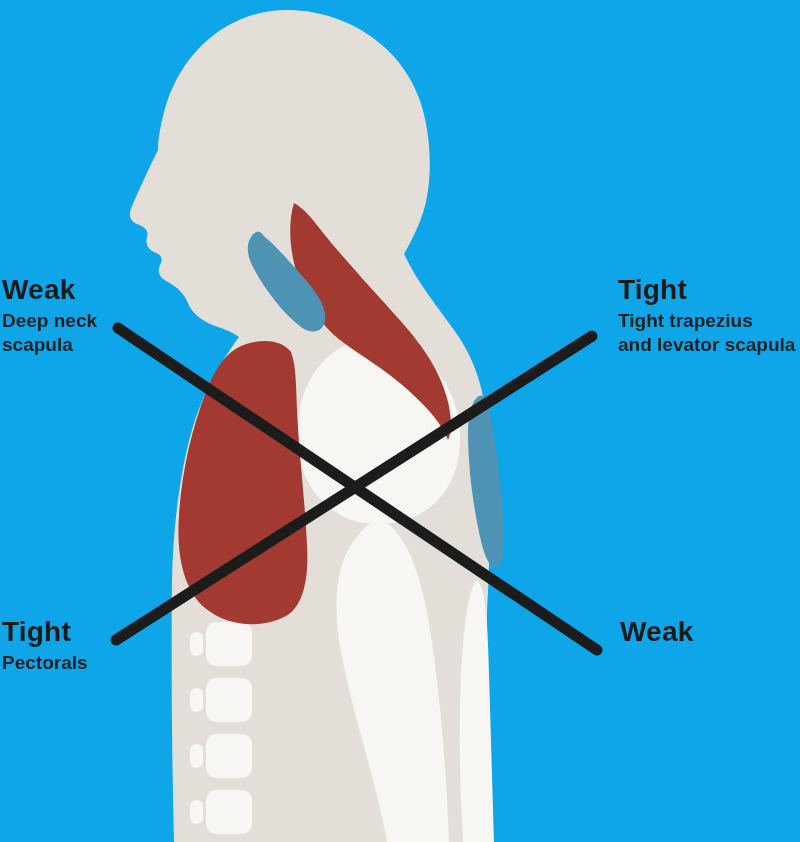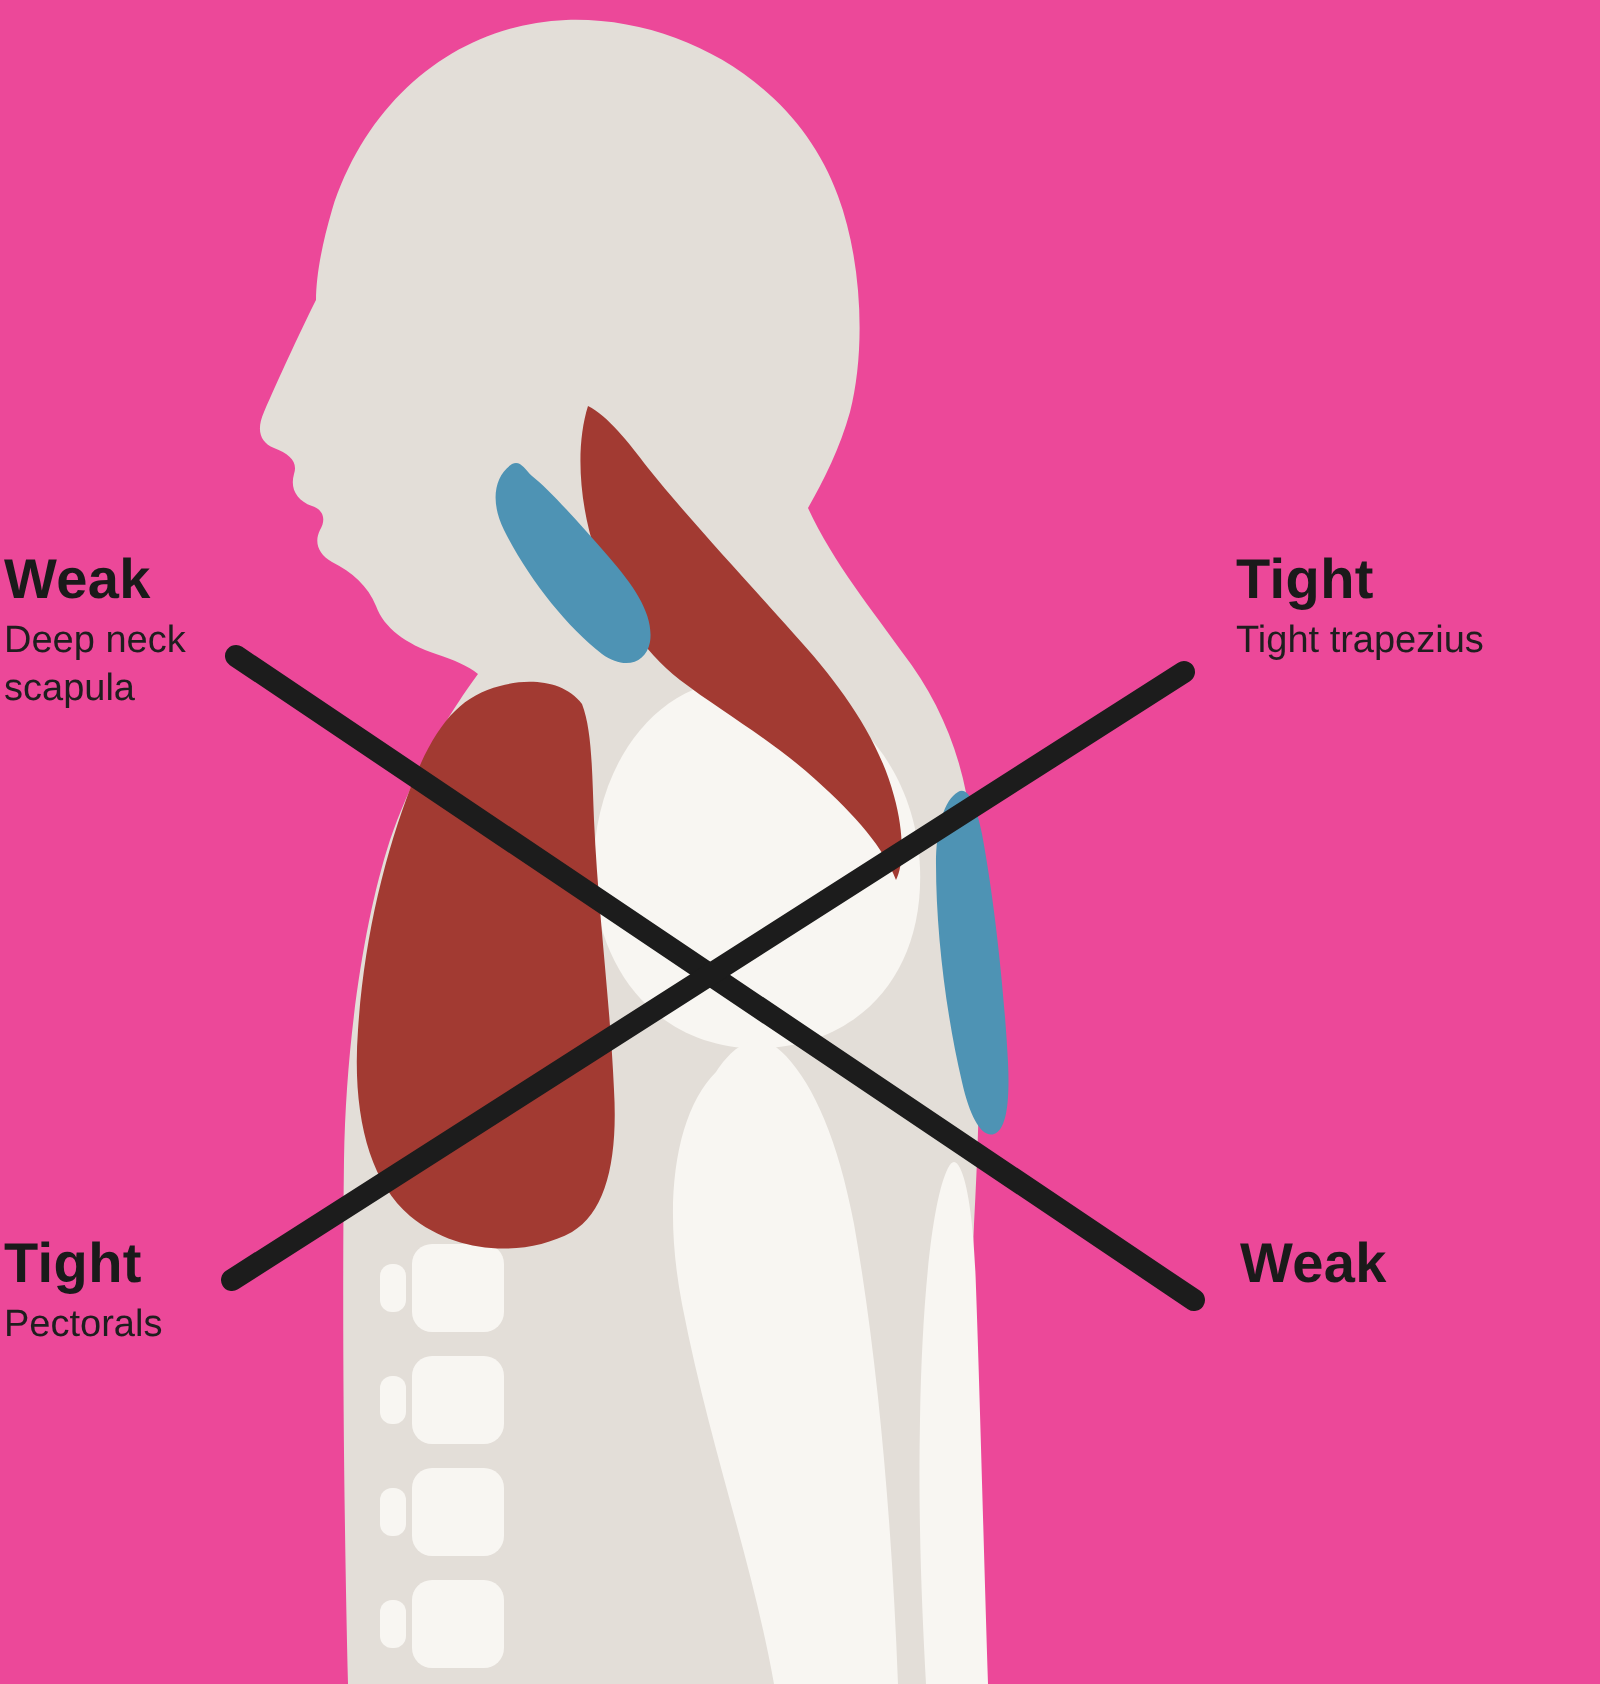--- a/index.html
+++ b/index.html
@@ -1,37 +1,38 @@
 <!DOCTYPE html>
 <html><head>
 <meta charset="utf-8">
 <style>
   html, body { margin: 0; padding: 0; background: #ffffff; }
   .canvas {
     position: relative;
     width: 800px;
     height: 842px;
-    background: #ec4899;
+    background: #0ea5e9;
     font-family: "Liberation Sans", sans-serif;
     overflow: hidden;
   }
   .fig-svg { position: absolute; left: 0; top: 0; }
   .label { position: absolute; color: #1a1a1a; }
   .label .heading {
     font-size: 28px;
     font-weight: 700;
     line-height: 32px;
     letter-spacing: 0.2px;
     margin: 0 0 3px 0;
   }
   .label .sub {
     font-size: 19px;
     line-height: 24px;
     color: #1e1e1e;
     white-space: nowrap;
+    font-weight: bold;
   }
   .label .sub span { display: block; }
   .label-tl { left: 2px;   top: 274px; }
   .label-tr { left: 618px; top: 274px; }
   .label-bl { left: 2px;   top: 616px; }
   .label-br { left: 620px; top: 616px; }
 </style>
 </head>
 <body>
 
@@ -141,20 +142,21 @@
     <div class="sub">
       <span>Deep neck</span>
       <span>scapula</span>
     </div>
   </div>
 
   <div class="label label-tr">
     <div class="heading">Tight</div>
     <div class="sub">
       <span>Tight trapezius</span>
+      <span>and levator scapula</span>
     </div>
   </div>
 
   <div class="label label-bl">
     <div class="heading">Tight</div>
     <div class="sub">
       <span>Pectorals</span>
       <span></span>
     </div>
   </div>

